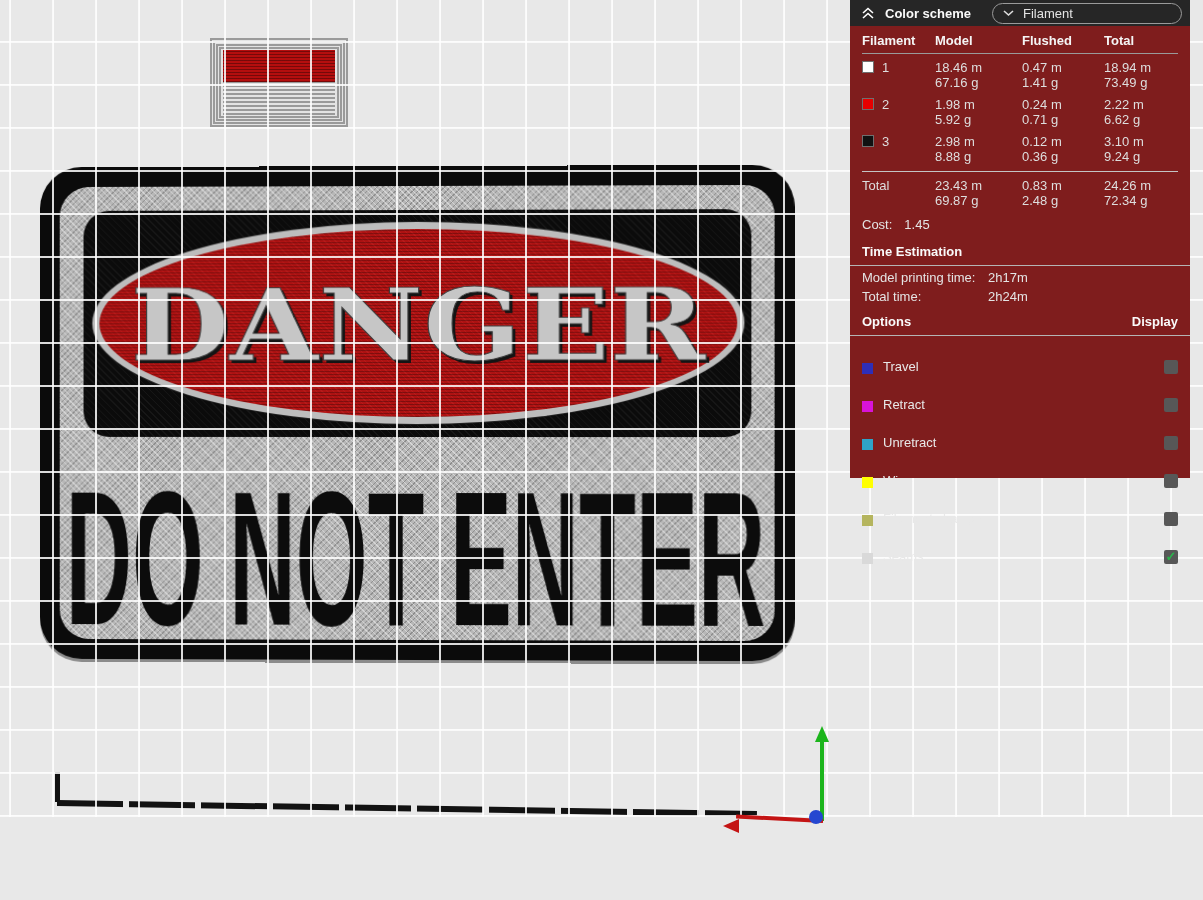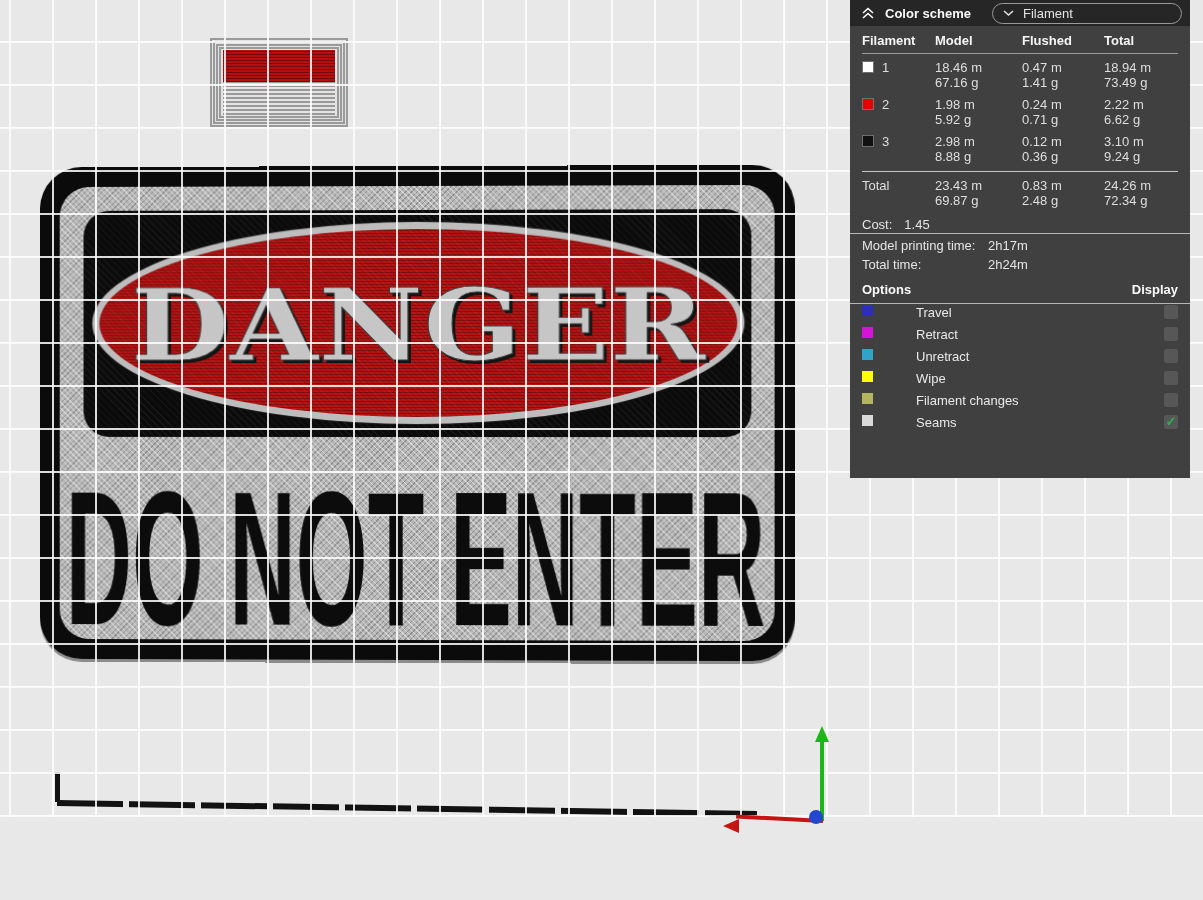--- a/index.html
+++ b/index.html
@@ -93,21 +93,21 @@
              border-bottom:16px solid #1cb51c; }
   .x-shaft { position:absolute; left:736px; top:819px; width:87px; height:4px;
              transform:rotate(3deg); transform-origin:right center; }
   .x-head  { position:absolute; left:723px; top:819px; width:0; height:0;
              border-top:7px solid transparent; border-bottom:7px solid transparent;
              border-right:16px solid #c41414; }
   .origin-dot { position:absolute; left:809px; top:810px; width:14px; height:14px; border-radius:50%; }
   
   .panel {
     position:absolute; left:850px; top:0; width:340px; height:478px;
-    background:#404040; z-index:10; color:#e4e4e4; font-size:13px;
+    background:#7f1d1d; z-index:10; color:#e4e4e4; font-size:13px;
   }
   .panel-header {
     height:26px; background:#262626; display:flex; align-items:center; padding:0 8px 0 10px;
   }
   .collapse-icon { width:16px; height:16px; display:flex; align-items:center; justify-content:center; cursor:pointer; }
   .panel-title { font-weight:bold; color:#fafafa; margin-left:9px; font-size:13px; }
   .scheme-select {
     margin-left:auto; width:190px; height:21px; border:1px solid #9a9a9a; border-radius:11px;
     display:flex; align-items:center; padding:0 8px 0 10px; color:#e4e4e4; cursor:pointer;
     background:#262626;
@@ -121,21 +121,21 @@
   .fil-id { display:flex; align-items:flex-start; gap:8px; }
   .fil-swatch { width:12px; height:12px; margin-top:1px; border:1px solid #6f6f6f; flex:none; }
   .total-sep { border-bottom:1px solid #c4c4c4; margin-top:6px; }
   .info-line { margin-top:8px; line-height:16px; color:#e4e4e4; }
   .info-val { margin-left:12px; }
   .sec-title { font-weight:bold; color:#fafafa; margin-top:11px; padding-bottom:6px; }
   .full-sep { border-bottom:1px solid #b5b5b5; margin:0 -12px; }
   .te-row { display:flex; margin-top:5px; line-height:14px; }
   .te-label { width:126px; flex:none; }
   .opt-head { display:flex; justify-content:space-between; font-weight:bold; color:#fafafa; margin-top:10px; padding-bottom:6px; }
-  .opt-row { display:flex; align-items:flex-start; height:21px; margin-top:1px;gap:33px; }
+  .opt-row { display:flex; align-items:flex-end; height:21px; margin-top:17px; }
   .opt-row:first-of-type { margin-top:4px; }
   .opt-swatch { width:11px; height:11px; flex:none; margin-right:10px; }
   .opt-label { color:#e8e8e8; }
   .opt-check {
     margin-left:auto; width:14px; height:14px; background:#575757; border-radius:2px;
     display:flex; align-items:center; justify-content:center; cursor:pointer;
   }
   .tick { color:#2bb24c; font-size:13px; font-weight:bold; line-height:14px; }
 </style>
 </head>
@@ -278,20 +278,21 @@
       <div class="frow-cell">
           <div>24.26 m</div>
           <div>72.34 g</div>
         </div>
     </div>
 
     <div class="info-line">
       <span>Cost:</span><span class="info-val">1.45</span>
     </div>
 
+    <div class="sec-title">Time Estimation</div>
     <div class="full-sep"></div>
     <div class="te-row">
       <span class="te-label">Model printing time:</span>
       <span>2h17m</span>
     </div>
     <div class="te-row">
       <span class="te-label">Total time:</span>
       <span>2h24m</span>
     </div>
 

